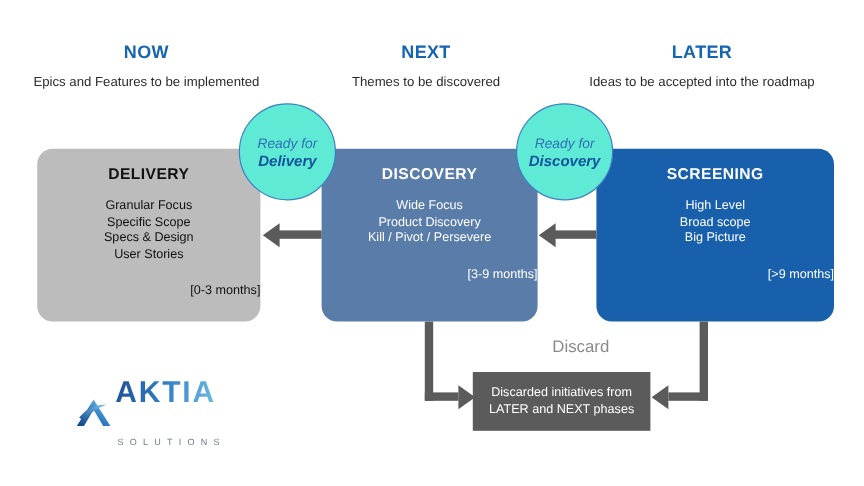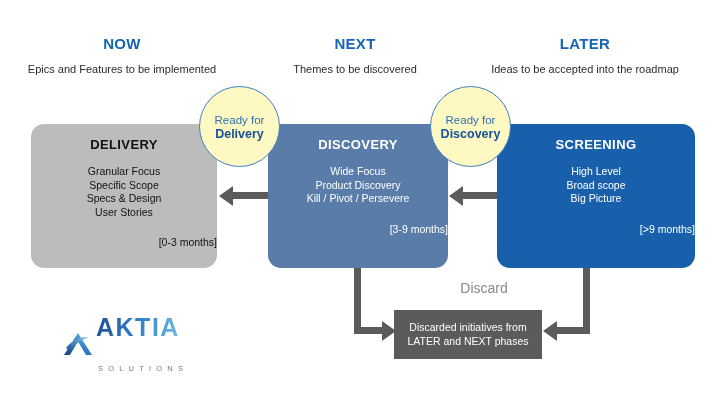--- a/index.html
+++ b/index.html
@@ -94,29 +94,30 @@
   #box-screening .phase-title,
   #box-screening .phase-lines,
   #box-screening .phase-dur { color: #ffffff; }
 
   
   .gate {
     position: absolute;
     width: 81px;
     height: 81px;
     border-radius: 50%;
-    background: #fef9c3;
+    background: #5eead4;
     border: 1.6px solid #3f7fc4;
     box-sizing: border-box;
     display: flex;
     flex-direction: column;
     align-items: center;
     justify-content: center;
     text-align: center;
     line-height: 14px;
+    font-style: italic;
   }
   #gate-delivery  { left: 199px; top: 86px; }
   #gate-discovery { left: 430px; top: 86px; }
   .gate-top {
     font-size: 11.5px;
     color: #2f6fb5;
   }
   .gate-bottom {
     font-size: 12.5px;
     font-weight: bold;

